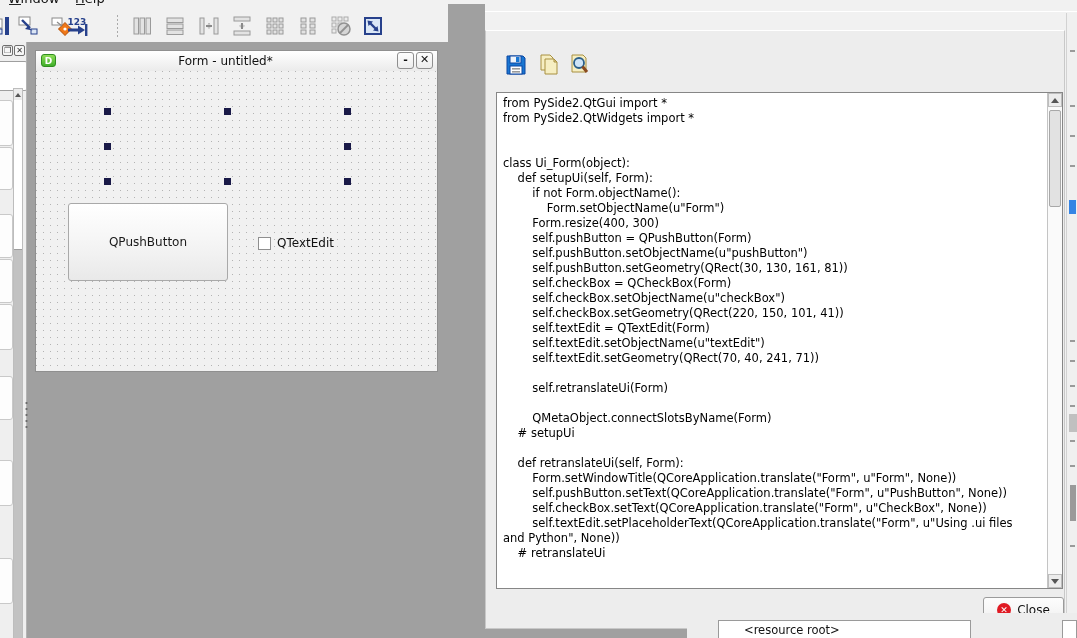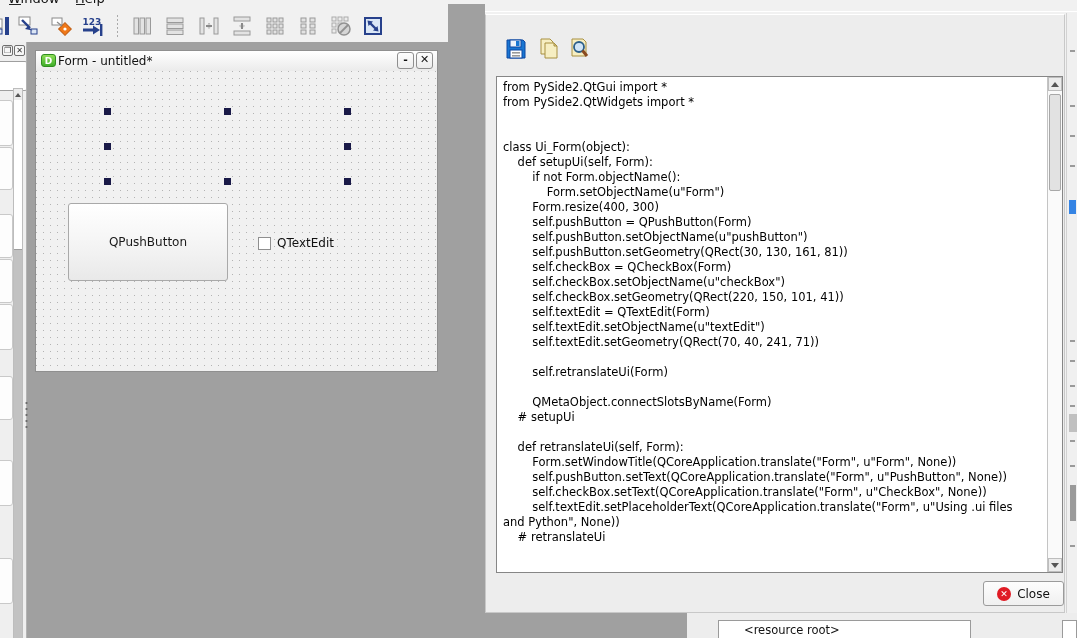--- a/index.html
+++ b/index.html
@@ -17,34 +17,34 @@
   
   .left-panel{left:0;top:42px;width:27px;height:596px;background:#efefef;border-right:1px solid #b3b3b3;box-sizing:border-box;overflow:hidden;}
   .mini-winbtn{position:absolute;width:11px;height:11px;border:1px solid #6f6f6f;border-radius:2px;background:#f6f6f6;box-sizing:border-box;font-size:8px;line-height:9px;text-align:center;color:#333;}
   .wb-row{position:absolute;left:-4px;width:17px;background:#fdfdfd;border:1px solid #c9c9c9;border-radius:0 3px 3px 0;box-sizing:border-box;}
   .sb-arrow{width:0;height:0;margin:auto;}
   
   .mdi{background:#a0a0a0;}
   
   .form-window{left:35px;top:50px;width:403px;height:322px;background:#f1f1f1;border:1px solid #8f8f8f;box-sizing:border-box;}
   .form-titlebar{position:absolute;left:0;top:0;right:0;height:20px;background:linear-gradient(#ffffff,#ebebeb);border-bottom:1px solid #bdbdbd;}
-  .form-title{position:absolute;left:22px;right:44px;top:3px;text-align:left;font-size:12px;color:#111;}
+  .form-title{position:absolute;left:22px;right:44px;top:3px;text-align:center;font-size:12px;color:#111;}
   .form-app-icon{position:absolute;left:5px;top:3px;width:15px;height:13px;border-radius:3px;background:linear-gradient(#8ede57,#3fae2a);border:1px solid #2f8d1f;color:#fff;font-size:9px;font-weight:bold;text-align:center;line-height:13px;box-sizing:border-box;}
   .cap-btn{position:absolute;top:1px;width:17px;height:17px;border:1px solid #8f8f8f;border-radius:3px;background:linear-gradient(#fdfdfd,#ededed);box-sizing:border-box;text-align:center;font-size:11px;font-weight:bold;color:#111;line-height:14px;}
   .form-canvas{position:absolute;left:0;top:20px;right:0;bottom:0;background-color:#f1f1f1;
     background-image:radial-gradient(circle,#b3b3b3 0.8px,transparent 1px);background-size:7px 7px;background-position:4px 4px;}
   .w-textedit{position:absolute;left:71px;top:60px;width:240px;height:70px;background:#fff;border:1px solid #9a9a9a;box-sizing:border-box;}
   .placeholder{position:absolute;left:6px;top:4px;font-size:12px;color:#9e9e9e;}
   .handle{position:absolute;width:7px;height:7px;background:#191947;}
   .w-pushbutton{position:absolute;left:32px;top:152px;width:160px;height:78px;background:linear-gradient(#ffffff,#f4f4f4 55%,#e9e9e9);border:1px solid #a9a9a9;border-radius:3px;box-sizing:border-box;display:flex;align-items:center;justify-content:center;font-size:12px;color:#1a1a1a;}
   .w-checkbox{position:absolute;left:222px;top:173px;width:101px;height:41px;}
   .cb-box{position:absolute;left:0;top:13px;width:13px;height:13px;background:#fff;border:1px solid #8f8f8f;box-sizing:border-box;}
   .cb-label{position:absolute;left:19px;top:12px;font-size:12px;color:#111;}
   
-  .right-panel{left:485px;top:14px;width:580px;height:599px;background:#ededed;border:1px solid #c8c8c8;border-top-color:#ffffff;box-sizing:border-box;}
+  .right-panel{left:485px;top:30px;width:580px;height:599px;background:#ededed;border:1px solid #c8c8c8;border-top-color:#ffffff;box-sizing:border-box;}
   .cp-icon{position:absolute;top:22px;width:24px;height:24px;}
   .code-area{position:absolute;left:10px;top:61px;width:567px;height:497px;background:#fff;border:1px solid #868686;box-sizing:border-box;overflow:hidden;}
   .code-pre{margin:0;padding:3px 20px 3px 6px;font-family:"DejaVu Sans","Liberation Sans",sans-serif;font-size:11.5px;line-height:15px;color:#000;white-space:pre;}
   .vscroll{position:absolute;right:0;top:0;bottom:0;width:15px;background:#fafafa;border-left:1px solid #c4c4c4;box-sizing:border-box;}
   .sb-btn{position:absolute;left:0;width:14px;height:14px;background:#ececec;border:1px solid #bdbdbd;box-sizing:border-box;display:flex;align-items:center;justify-content:center;}
   .sb-handle{position:absolute;left:1px;width:12px;background:#e2e2e2;border:1px solid #a8a8a8;border-radius:2px;box-sizing:border-box;}
   .close-btn{position:absolute;left:497px;top:566px;width:81px;height:25px;background:linear-gradient(#fdfdfd,#f0f0f0);border:1px solid #9b9b9b;border-radius:3px;box-sizing:border-box;display:flex;align-items:center;justify-content:center;gap:6px;font-size:12px;color:#111;cursor:default;}
   .close-red{width:14px;height:14px;border-radius:50%;background:#e01b24;color:#fff;font-size:9px;font-weight:bold;text-align:center;line-height:14px;}
   
   .right-strip{left:1066px;top:13px;width:11px;height:625px;background:#f0f0f0;border-left:1px solid #d2d2d2;box-sizing:border-box;}
@@ -86,21 +86,21 @@
     </svg>
   </div>
   <div class="tb-btn" style="left:48px;">
     <svg width="22" height="22" viewBox="0 0 22 22">
       <rect x="2" y="3" width="10" height="7" fill="#fff" stroke="#8a8a8a"></rect>
       <rect x="10.5" y="9.5" width="9" height="9" transform="rotate(45 15 14)" fill="#f07818" stroke="#c05a0e"></rect>
       <circle cx="15" cy="14" r="1.6" fill="#fff"></circle>
       <path d="M7 7 L12 11" stroke="#8a8a8a" stroke-width="1.2"></path>
     </svg>
   </div>
-  <div class="tb-btn" style="left:79px;">
+  <div class="tb-btn" style="left:64px;">
     <svg width="22" height="22" viewBox="0 0 22 22">
       <text x="1.5" y="9.5" font-size="9" font-weight="bold" fill="#27418c" font-family="DejaVu Sans">123</text>
       <path d="M2 15 h11" stroke="#27418c" stroke-width="3"></path>
       <path d="M12 10.5 l7 4.5 -7 4.5 z" fill="#27418c"></path>
       <rect x="19" y="9" width="2.4" height="12" fill="#27418c"></rect>
     </svg>
   </div>
   <div class="tb-sep" style="left:117px;"></div>
   <div class="tb-btn" style="left:129px;">
     <svg width="22" height="22" viewBox="0 0 22 22">

